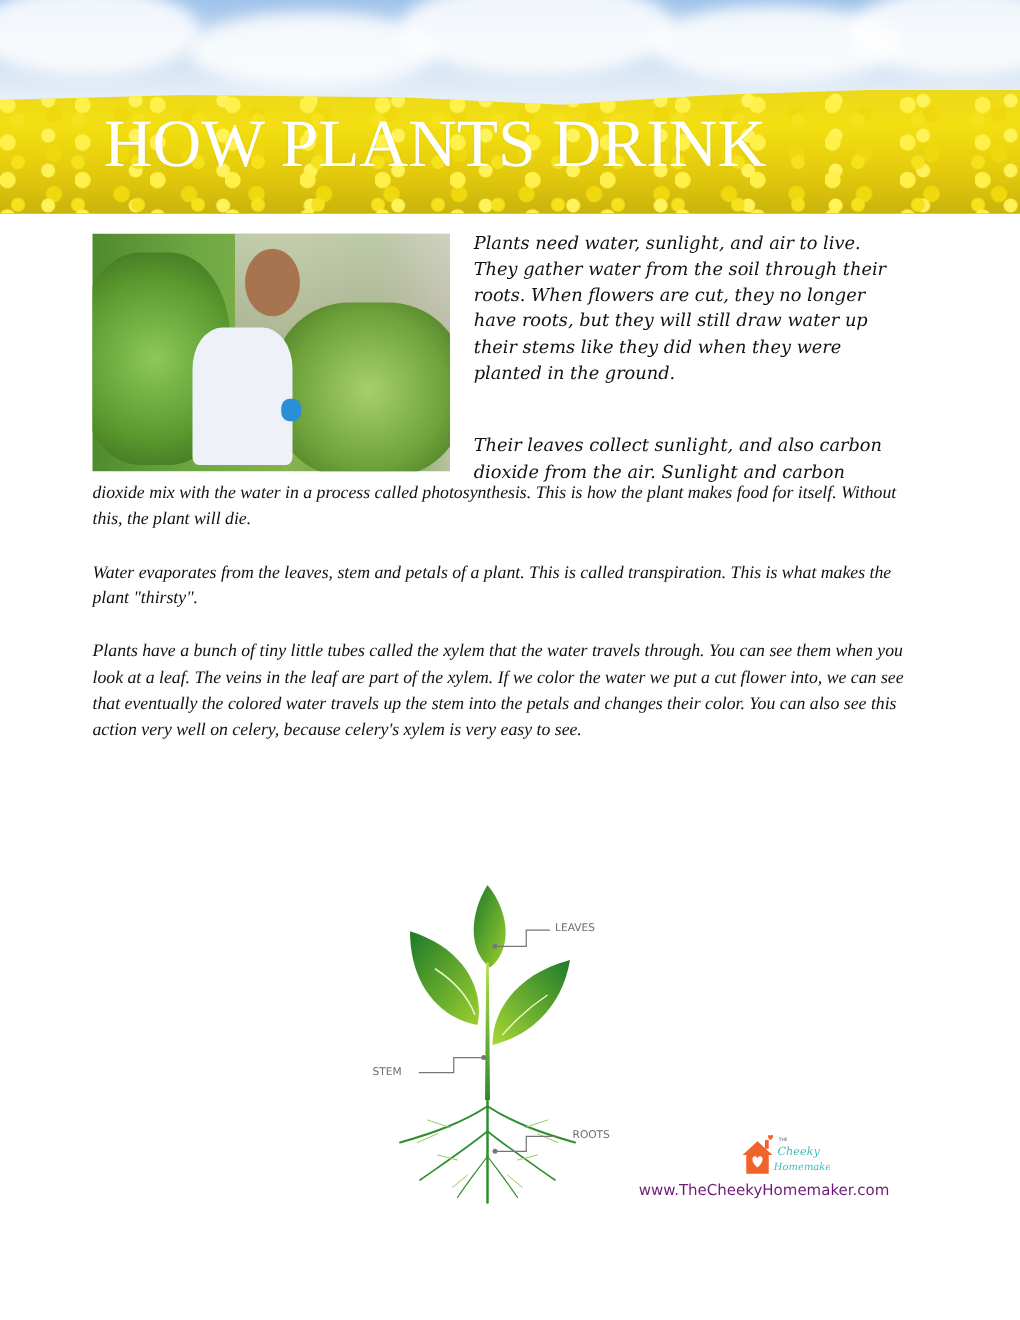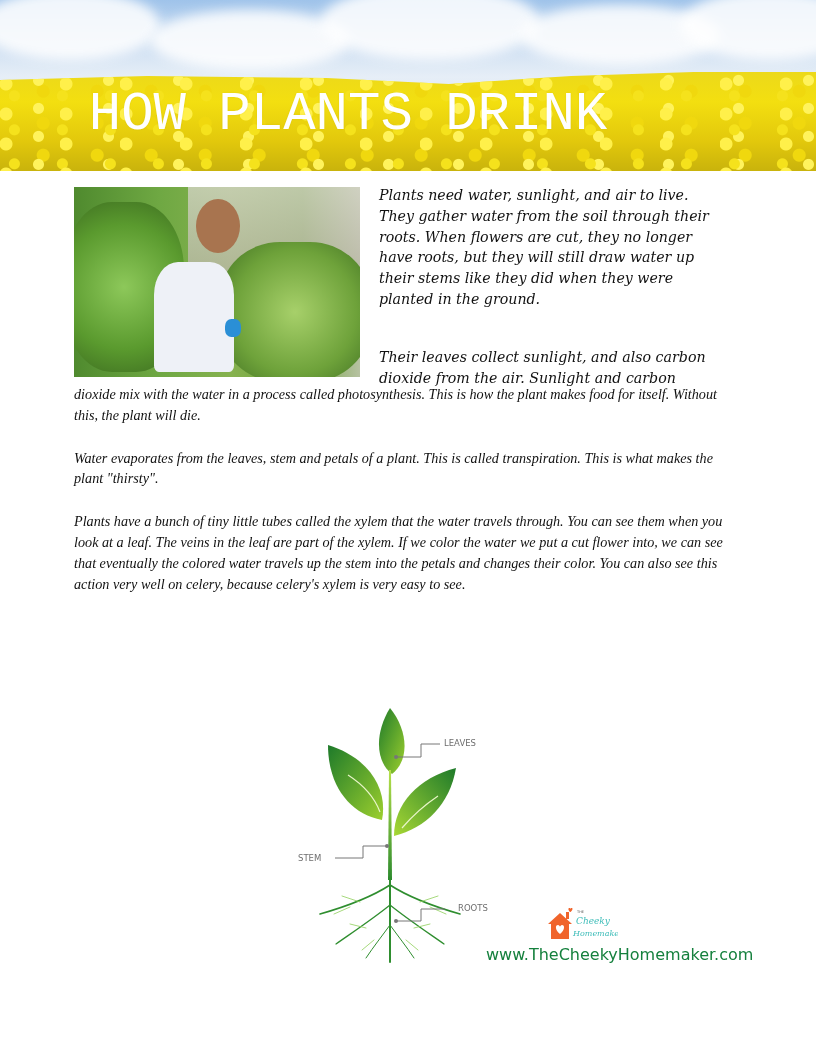--- a/index.html
+++ b/index.html
@@ -17,21 +17,21 @@
         radial-gradient(circle at 10% 40%, #fff04a 0 6px, transparent 7px),
         radial-gradient(circle at 30% 70%, #f5e21c 0 5px, transparent 6px),
         radial-gradient(circle at 55% 30%, #fff35c 0 5px, transparent 6px),
         radial-gradient(circle at 80% 60%, #f0d80e 0 6px, transparent 7px),
         linear-gradient(180deg, #ecd91a 0%, #f3df10 30%, #e2c80c 70%, #c9b30c 100%);
       background-size: 60px 30px, 48px 34px, 70px 28px, 54px 32px, 100% 100%;
       clip-path: polygon(0 8%, 18% 4%, 40% 6%, 55% 12%, 70% 4%, 85% 0%, 100% 0%, 100% 100%, 0 100%);
     }
     .title {
       position: absolute; left: 0; top: 84px; width: 696px; text-align: center;
-      font-family: Liberation Mono, monospace; font-weight: 300; font-size: 54px; letter-spacing: 0px;
+      font-family: Liberation Serif, serif; font-weight: 300; font-size: 54px; letter-spacing: 0px;
       color: #ffffff; text-shadow: 0 0 2px rgba(0,0,0,0.08);
     }
 
     .photo {
       position: absolute; left: 74px; top: 187px; width: 286px; height: 190px; overflow: hidden;
       background: linear-gradient(90deg, #4f8a2e 0%, #6fa843 30%, #86b24f 55%, #6da13a 80%, #b7c2a2 100%);
     }
     .photo .wall { position: absolute; right: 0; top: 0; width: 60%; height: 45%; background: linear-gradient(180deg,#d8d6cc,#bdb8ab); opacity: 0.75; }
     .photo .leaves1 { position: absolute; left: -10px; top: 15px; width: 120px; height: 170px; border-radius: 40%; background: radial-gradient(circle, #8dc85a 0%, #5a9a2e 60%, #3c6b20 100%); }
     .photo .leaves2 { position: absolute; right: -10px; top: 55px; width: 150px; height: 140px; border-radius: 40%; background: radial-gradient(circle, #a7d06a 0%, #6ea23a 60%, #3f6f22 100%); }
@@ -49,23 +49,23 @@
       position: absolute; left: 74px; top: 384px; width: 660px;
       font-family: Liberation Serif, serif; font-style: italic; font-size: 14.2px; line-height: 20.8px; color: #111;
     }
     .body-text p + p { margin-top: 22px; }
 
     .diagram { position: absolute; left: 290px; top: 700px; width: 210px; height: 270px; }
     .diagram-label {
       position: absolute; font-family: "DejaVu Sans", sans-serif; font-size: 8.5px; color: #6e6e6e;
     }
 
-    .logo { position: absolute; left: 546px; top: 908px; width: 72px; height: 34px; }
+    .logo { position: absolute; left: 592px; top: 908px; width: 72px; height: 34px; }
     .site-url {
-      position: absolute; left: 486px; top: 945px; font-family: "DejaVu Sans", sans-serif; font-size: 16px; color: #15803d;
+      position: absolute; left: 511px; top: 945px; font-family: "DejaVu Sans", sans-serif; font-size: 12px; color: #701a75;
     }
   </style>
 </head>
 <body>
 
 <div class="banner">
   <div class="cloud" style="left:-20px;top:-10px;width:180px;height:70px;"></div>
   <div class="cloud" style="left:150px;top:10px;width:200px;height:60px;"></div>
   <div class="cloud" style="left:320px;top:-15px;width:220px;height:75px;"></div>
   <div class="cloud" style="left:520px;top:5px;width:200px;height:60px;"></div>

